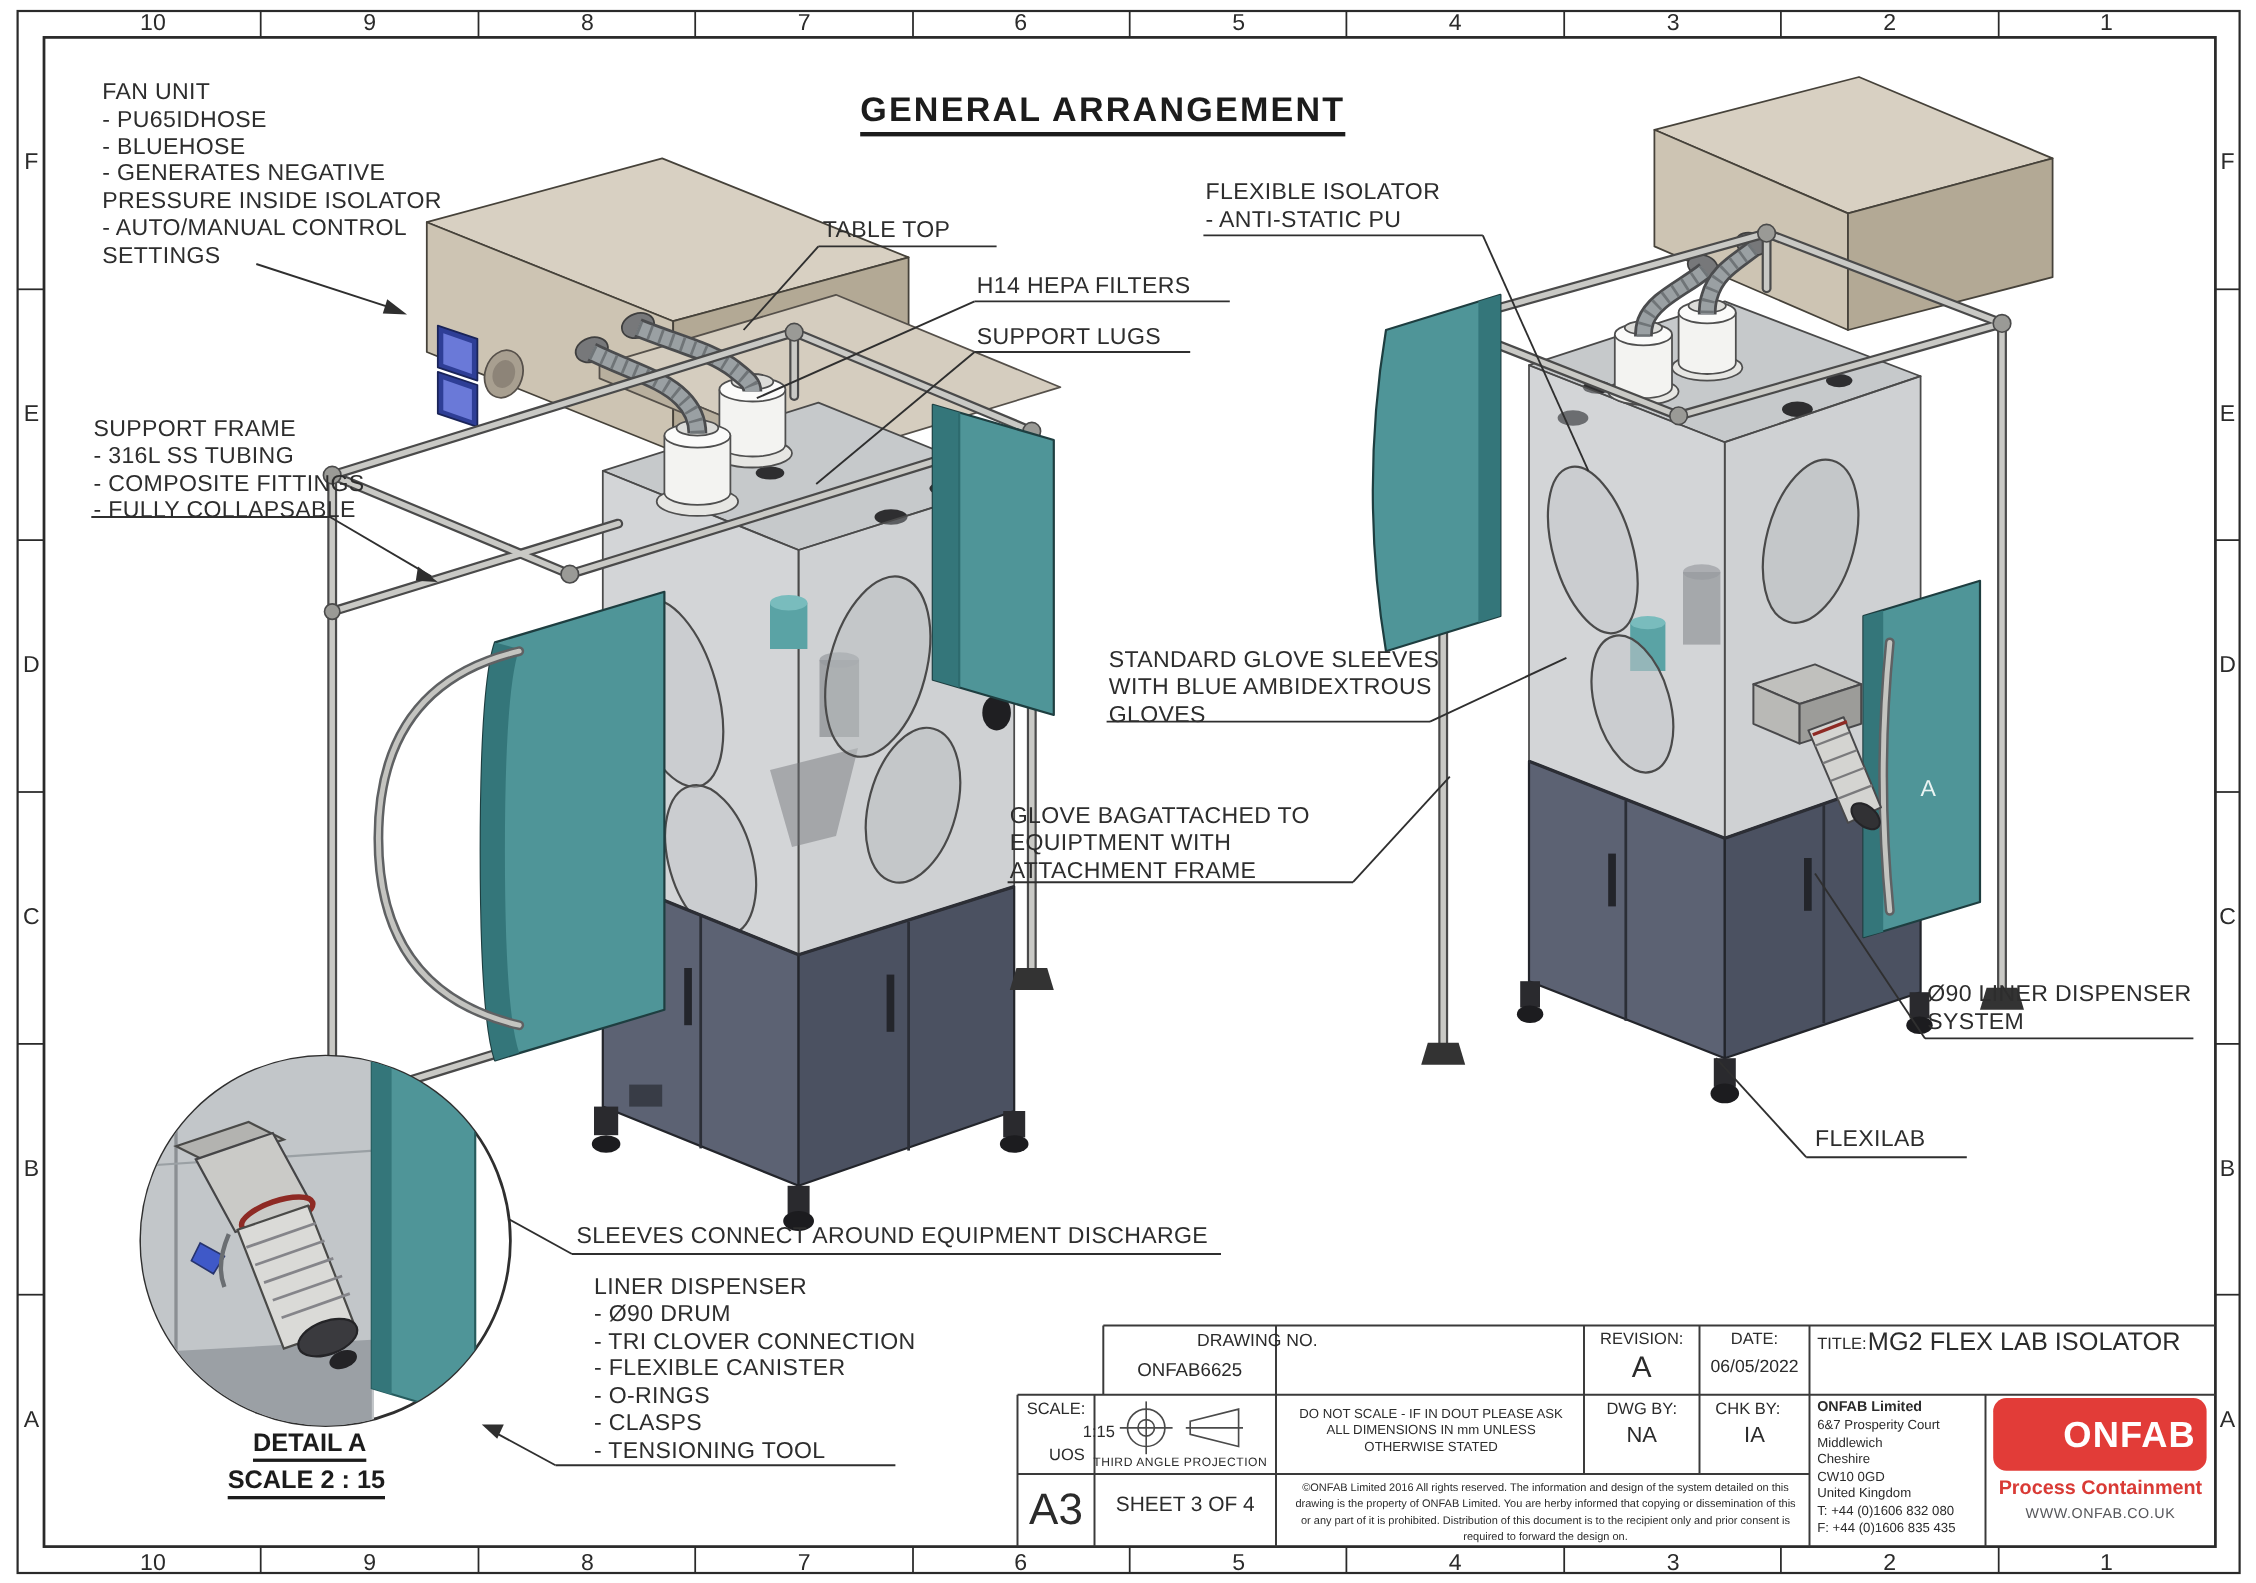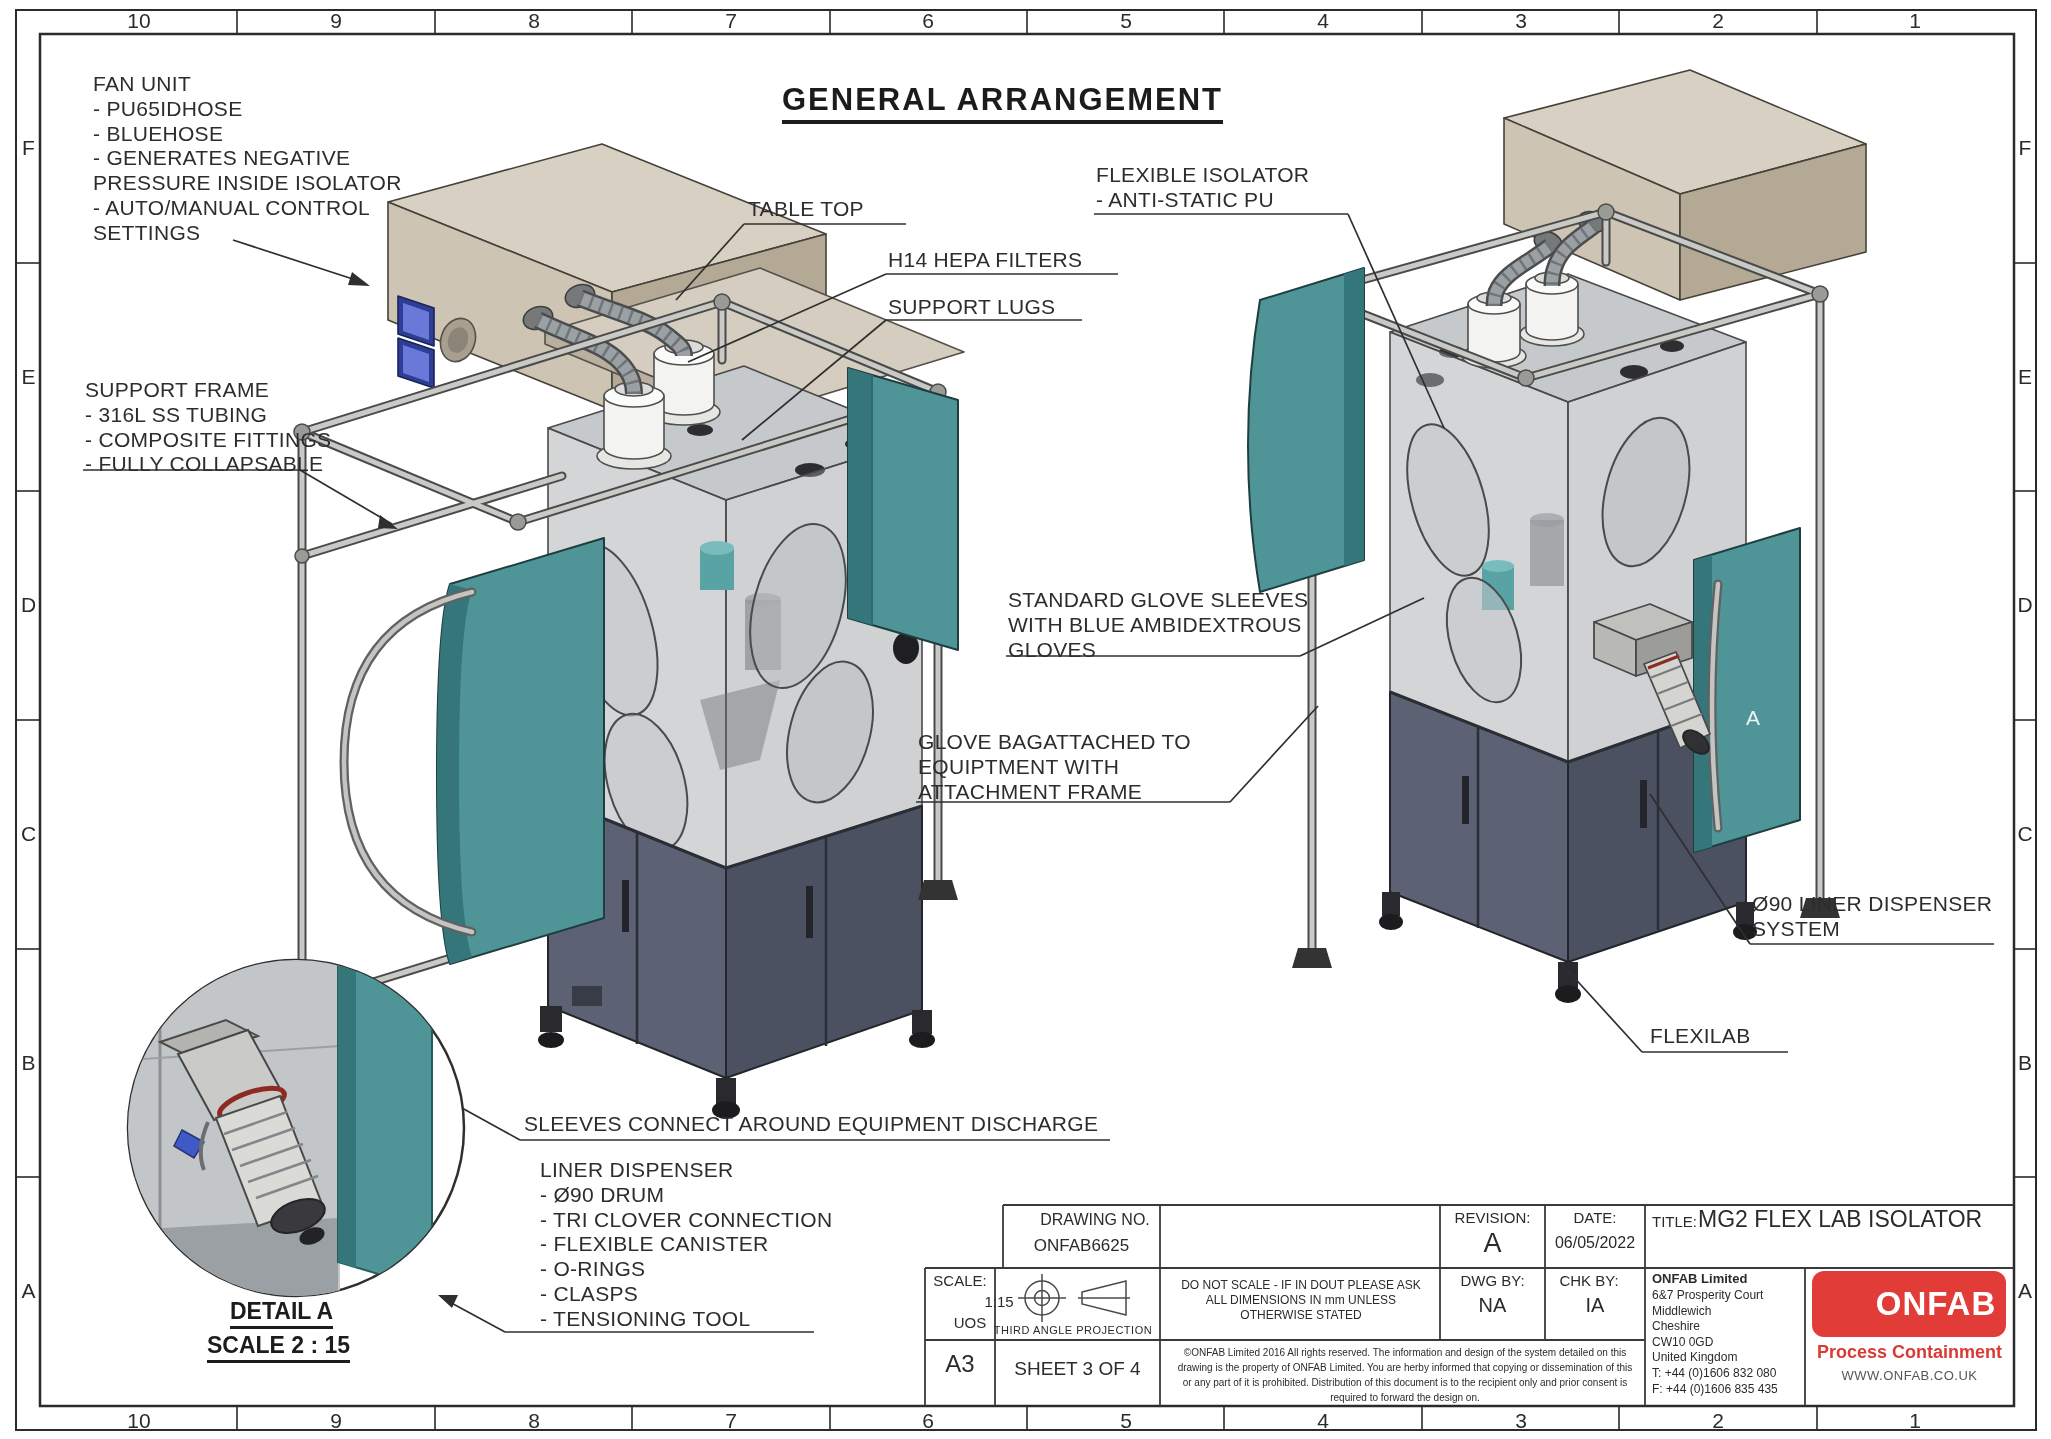--- a/index.html
+++ b/index.html
@@ -460,40 +460,40 @@
 - Ø90 DRUM
 - TRI CLOVER CONNECTION
 - FLEXIBLE CANISTER
 - O-RINGS
 - CLASPS
 - TENSIONING TOOL</div>
 <div class="detail-lab" style="left:230px; top:1298px;">DETAIL A</div>
 <div class="detail-lab" style="left:207px; top:1332px;">SCALE 2 : 15</div>
 <div class="marker-a" style="left:1746px; top:706px;">A</div>
 
-<div class="tb tb-label" style="left:1003px; top:1211px; width:184px; font-size:16px;">DRAWING NO.</div>
+<div class="tb tb-label" style="left:1003px; top:1211px; width:184px; font-size:16px;padding-left:48px;">DRAWING NO.</div>
 <div class="tb" style="left:1003px; top:1236px; width:157px; font-size:17px;">ONFAB6625</div>
 <div class="tb tb-label" style="left:1442px; top:1209px; width:101px;">REVISION:</div>
 <div class="tb" style="left:1442px; top:1228px; width:101px; font-size:27px;">A</div>
 <div class="tb tb-label" style="left:1547px; top:1209px; width:96px;">DATE:</div>
 <div class="tb" style="left:1547px; top:1234px; width:96px; font-size:16px;">06/05/2022</div>
 <div class="tb tb-label" style="left:1652px; top:1213px; width:46px; text-align:left;">TITLE:</div>
 <div class="tb" style="left:1698px; top:1206px; width:312px; font-size:23px; text-align:left;">MG2 FLEX LAB ISOLATOR</div>
 <div class="tb tb-label" style="left:925px; top:1272px; width:70px;">SCALE:</div>
 <div class="tb tb-label" style="left:925px; top:1293px; width:70px;padding-left:39px;">1:15</div>
 <div class="tb tb-label" style="left:925px; top:1314px; width:90px;">UOS</div>
 <div class="tb" style="left:992px; top:1324px; width:162px; font-size:11px; letter-spacing:0.5px;">THIRD ANGLE PROJECTION</div>
 <div class="tb tb-small" style="left:1165px; top:1278px; width:272px;">DO NOT SCALE - IF IN DOUT PLEASE ASK
 ALL DIMENSIONS IN mm UNLESS
 OTHERWISE STATED</div>
 <div class="tb tb-label" style="left:1442px; top:1272px; width:101px;">DWG BY:</div>
 <div class="tb" style="left:1442px; top:1294px; width:101px; font-size:20px;">NA</div>
 <div class="tb tb-label" style="left:1547px; top:1272px; width:84px;">CHK BY:</div>
 <div class="tb" style="left:1547px; top:1294px; width:96px; font-size:20px;">IA</div>
-<div class="tb" style="left:925px; top:1350px; width:70px; font-size:24px;">A3</div>
+<div class="tb" style="left:925px; top:1350px; width:70px; font-size:40px;">A3</div>
 <div class="tb" style="left:995px; top:1358px; width:165px; font-size:19px;">SHEET 3 OF 4</div>
 <div class="tb tb-copy" style="left:1172px; top:1345px; width:466px;">©ONFAB Limited 2016 All rights reserved. The information and design of the system detailed on this drawing is the property of ONFAB Limited. You are herby informed that copying or dissemination of this or any part of it is prohibited. Distribution of this document is to the recipient only and prior consent is required to forward the design on.</div>
 <div class="addr" style="left:1652px; top:1271px; font-weight:bold; font-size:13px;">ONFAB Limited</div>
 <div class="addr" style="left:1652px; top:1288px; width:150px;">6&amp;7 Prosperity Court
 Middlewich
 Cheshire
 CW10 0GD
 United Kingdom
 T: +44 (0)1606 832 080
 F: +44 (0)1606 835 435</div>

